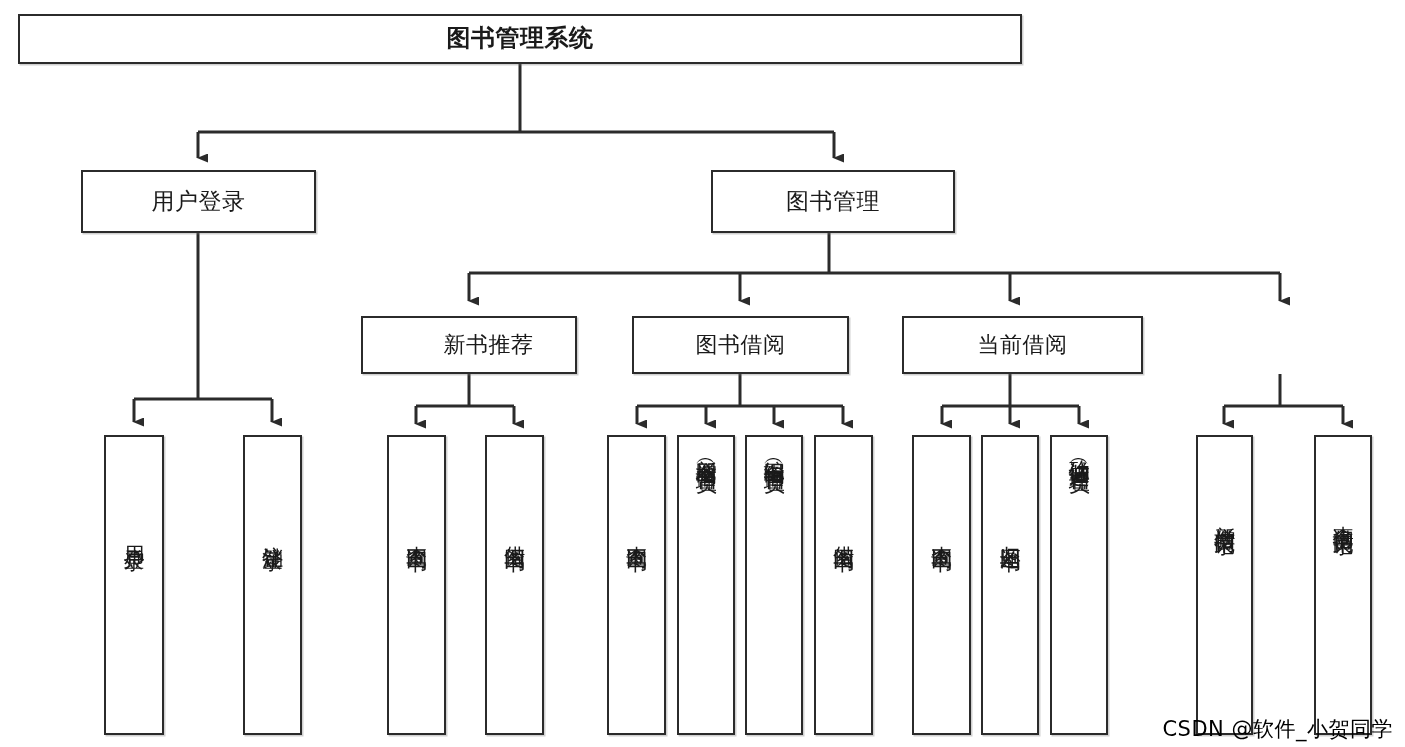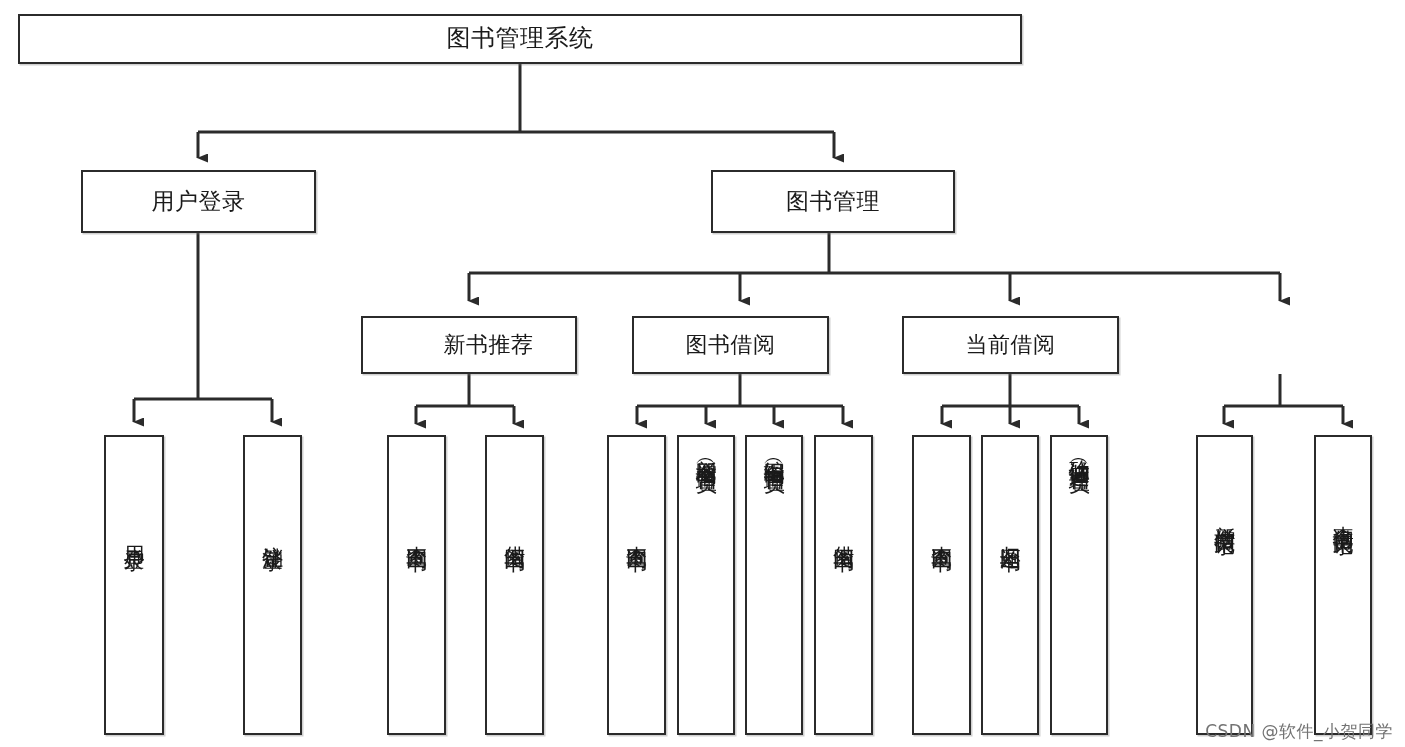--- a/index.html
+++ b/index.html
@@ -64,22 +64,22 @@
   .node.leaf.mid .lbl {
     margin-top: 66px;
   }
   .node.leaf.mid2 .lbl {
     margin-top: 86px;
   }
   .watermark {
     position: absolute;
     right: 12px;
     bottom: 4px;
-    font-size: 17px;
-    color: #737373;
+    font-size: 21px;
+    color: #000000;
     letter-spacing: 0.5px;
     white-space: nowrap;
   }
 </style>
 </head>
 <body>
 
 <div id="canvas">
 
   <svg id="edges" viewBox="0 0 1405 747" width="1405" height="747" xmlns="http://www.w3.org/2000/svg">
@@ -126,38 +126,38 @@
       <path d="M1010,406 L1010,424" marker-end="url(#arrow)"></path>
       <path d="M1079,406 L1079,424" marker-end="url(#arrow)"></path>
 
       <path d="M1280,374 L1280,406"></path>
       <path d="M1224,406 L1343,406"></path>
       <path d="M1224,406 L1224,424" marker-end="url(#arrow)"></path>
       <path d="M1343,406 L1343,424" marker-end="url(#arrow)"></path>
     </g>
   </svg>
 
-  <div class="node root" style="left:18px; top:14px; width:1004px; height:50px;">
+  <div class="node root" style="left:18px; top:14px; width:1004px; height:50px;font-weight:bold;">
     <span class="lbl">图书管理系统</span>
   </div>
 
   <div class="node level2" style="left:81px; top:170px; width:235px; height:63px;">
     <span class="lbl">用户登录</span>
   </div>
   <div class="node level2" style="left:711px; top:170px; width:244px; height:63px;">
     <span class="lbl">图书管理</span>
   </div>
 
   <div class="node level3" style="left:361px; top:316px; width:216px; height:58px;padding-left:39px;">
     <span class="lbl">新书推荐</span>
   </div>
-  <div class="node level3" style="left:632px; top:316px; width:197px; height:58px;">
+  <div class="node level3" style="left:632px; top:316px; width:217px; height:58px;">
     <span class="lbl">图书借阅</span>
   </div>
-  <div class="node level3" style="left:902px; top:316px; width:217px; height:58px;">
+  <div class="node level3" style="left:902px; top:316px; width:241px; height:58px;">
     <span class="lbl">当前借阅</span>
   </div>
 
   <div class="node leaf mid2" style="left:104px; top:435px; width:60px; height:300px;">
     <span class="lbl">用户登录</span>
   </div>
   <div class="node leaf mid2" style="left:243px; top:435px; width:59px; height:300px;">
     <span class="lbl">注销登录</span>
   </div>
 

